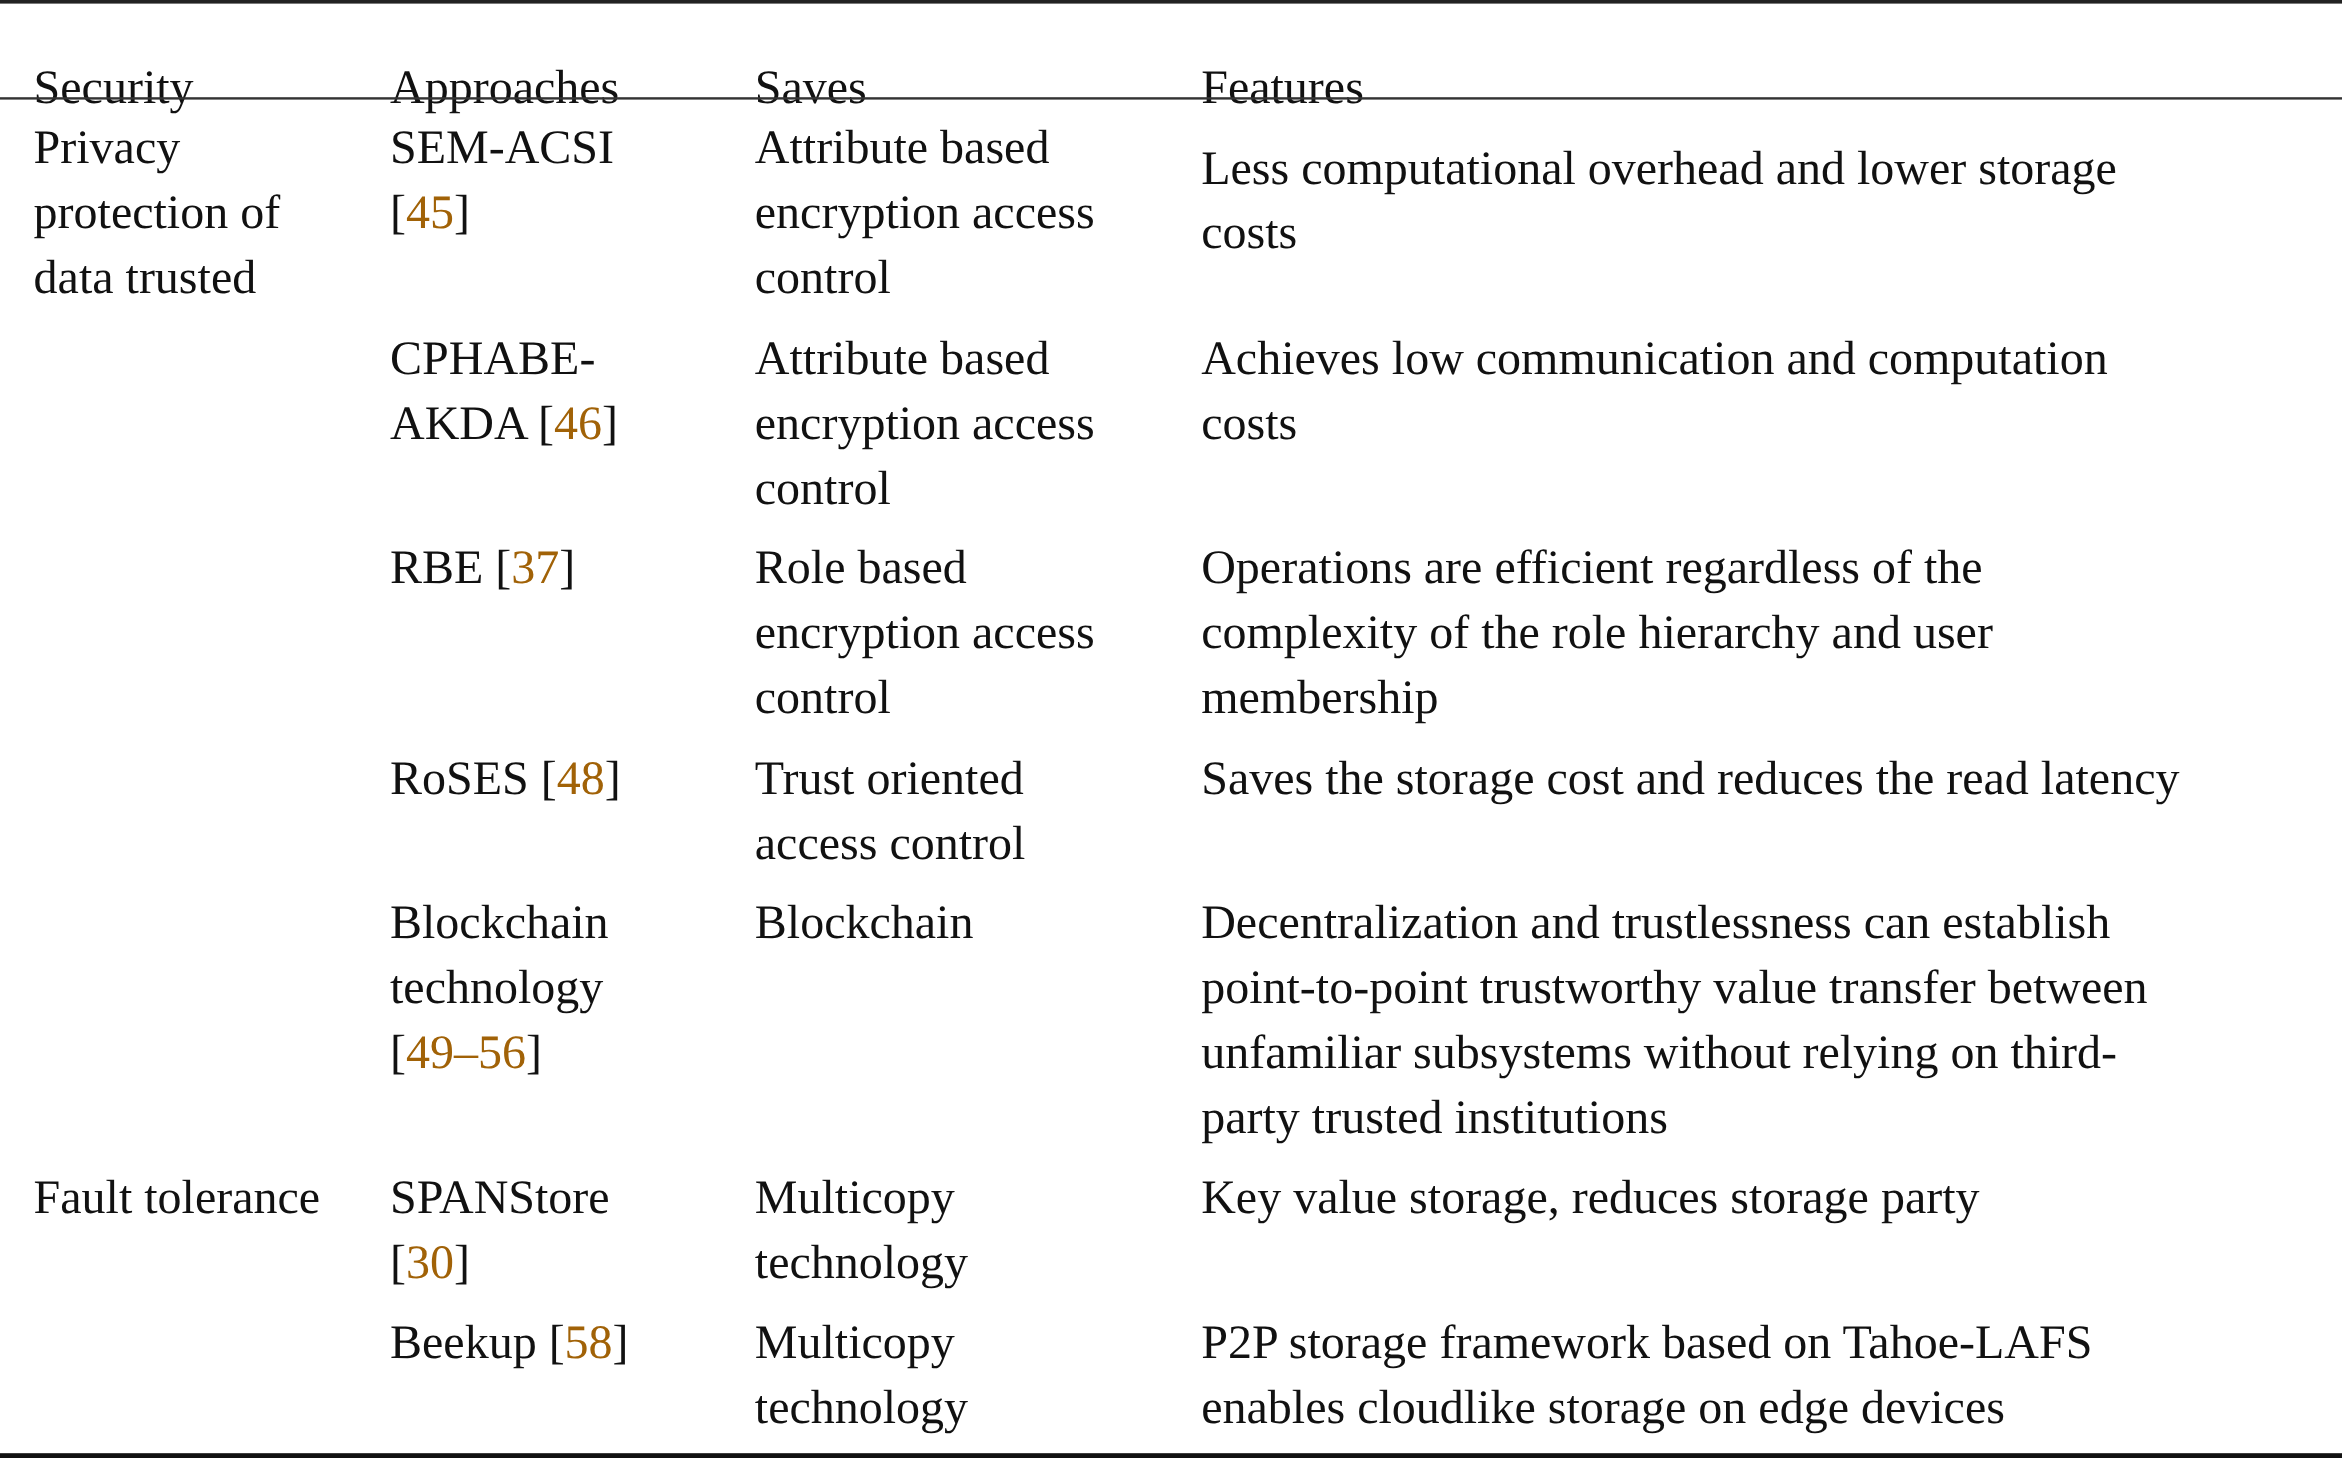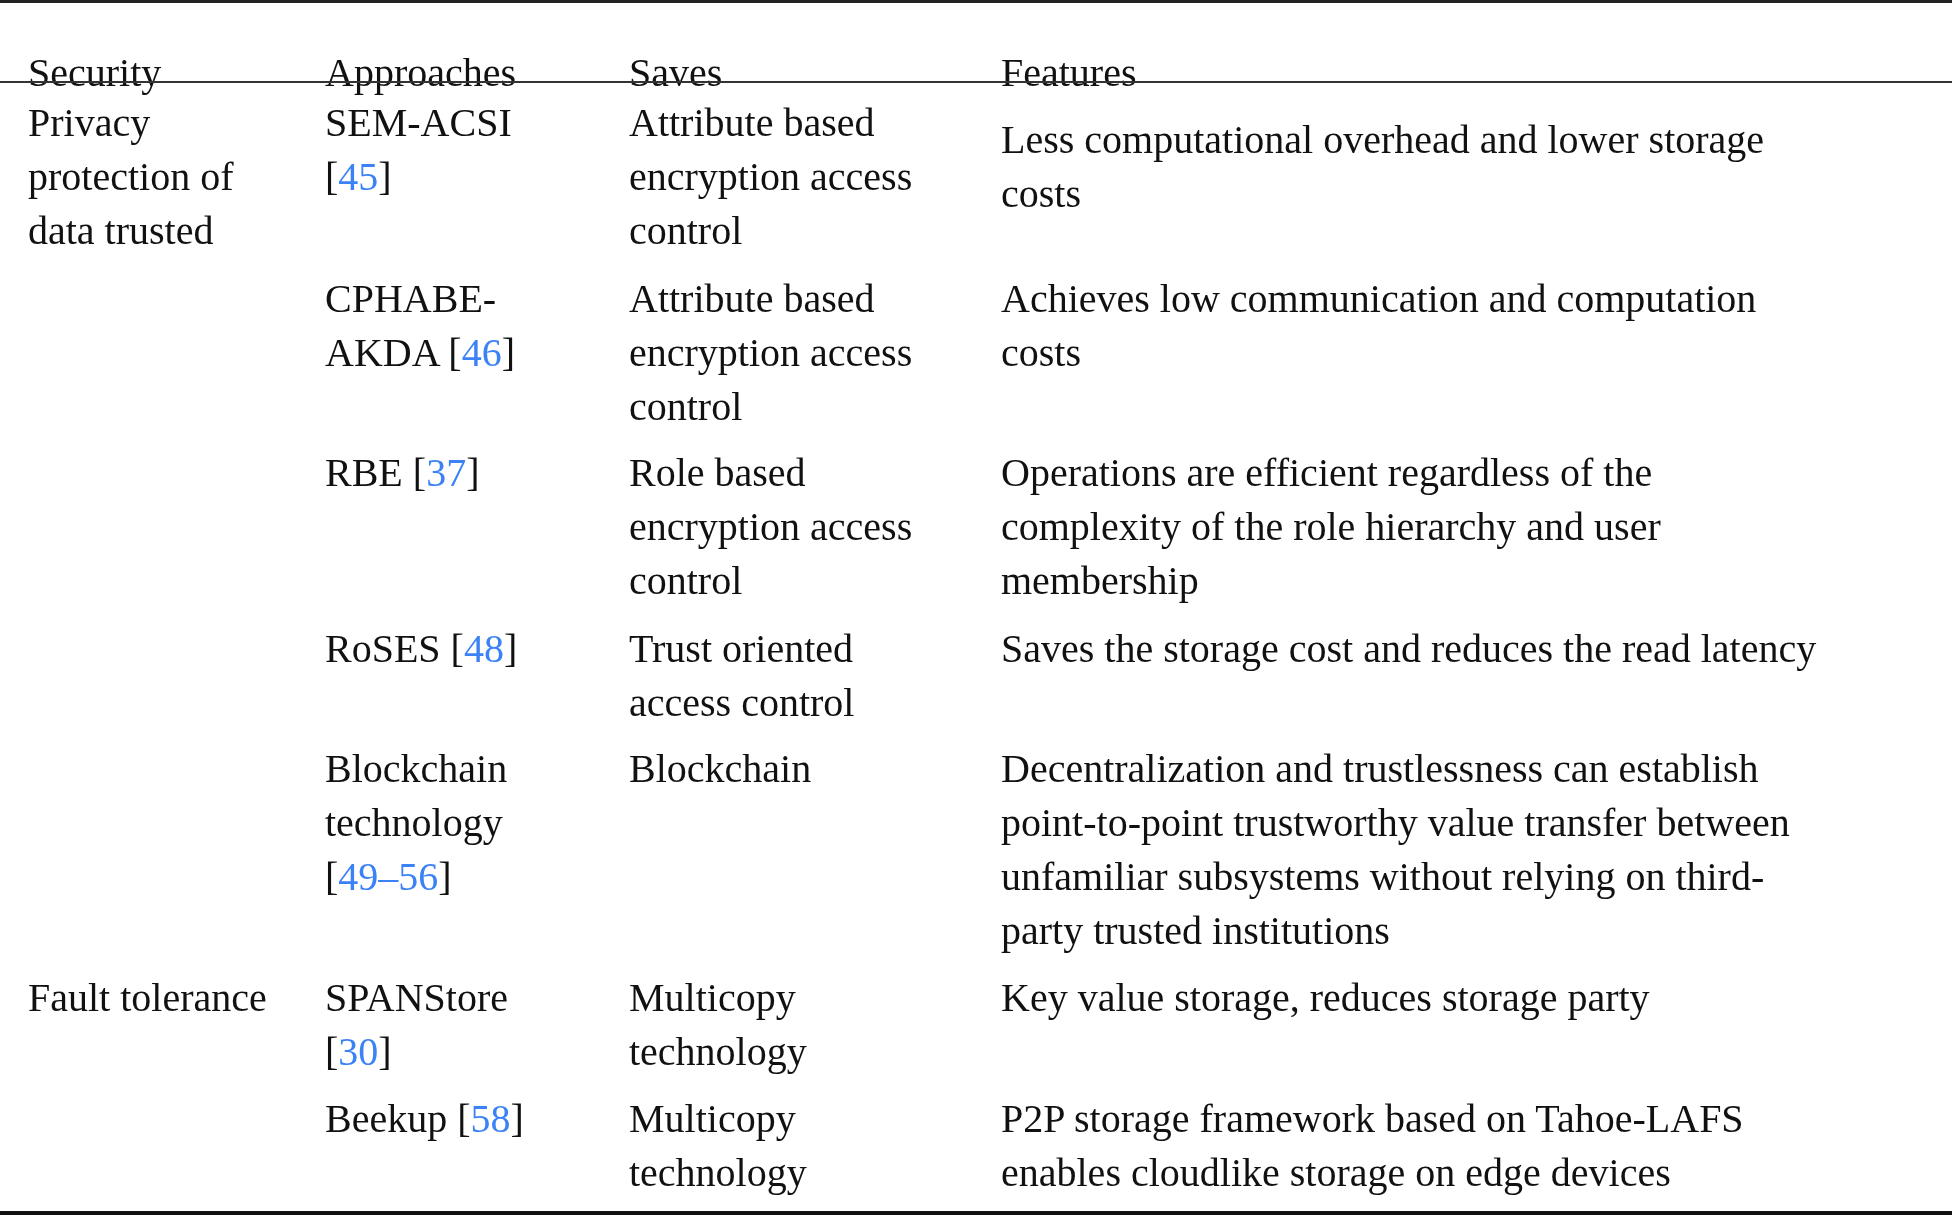--- a/index.html
+++ b/index.html
@@ -8,21 +8,21 @@
   .rule { position: absolute; left: 0; width: 1952px; background: #222222; }
   .rule.top { top: 0; height: 3px; }
   .rule.mid { top: 81px; height: 2px; background: #333333; }
   .rule.bottom { top: 1211px; height: 4px; background: #111111; }
   .cell { position: absolute; font-size: 40px; line-height: 54px; white-space: pre-line; }
   .hdr { top: 14px; margin-top: 32px; }
   .c0 { left: 28px; width: 300px; }
   .c1 { left: 325px; width: 285px; }
   .c2 { left: 629px; width: 370px; }
   .c3 { left: 1001px; width: 950px; }
-  .cite { color: #3b82f6; }
+  .cite { color: #a16207; }
 </style>
 </head>
 <body>
 
 <div class="rule top"></div>
 
 <div class="cell hdr c0">Security</div>
 <div class="cell hdr c1">Approaches</div>
 <div class="cell hdr c2">Saves</div>
 <div class="cell hdr c3">Features</div>

